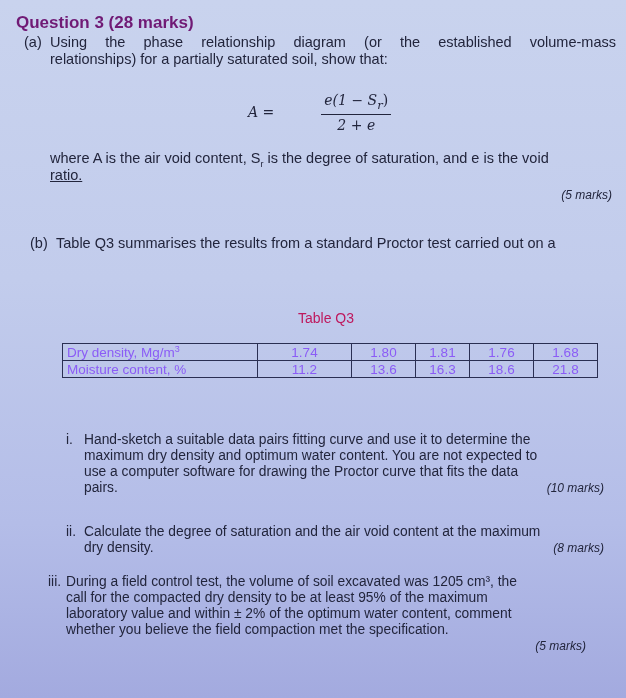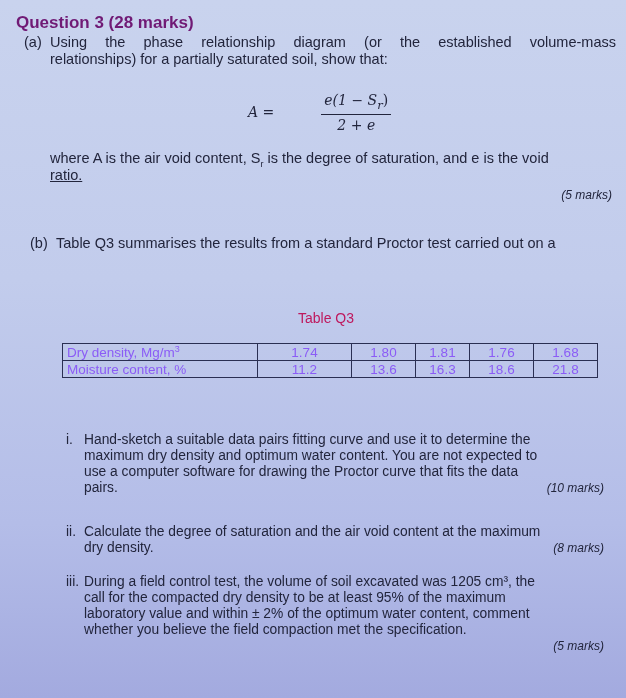--- a/index.html
+++ b/index.html
@@ -95,21 +95,21 @@
     <span class="marks" style="right:4px; top:48px;">(10 marks)</span>
   </div>
 
   <div class="sub" style="left:84px; top:524px; width:524px;">
     <span class="num-lbl">ii.</span>
     <div>Calculate the degree of saturation and the air void content at the maximum</div>
     <div>dry density.</div>
     <span class="marks" style="right:4px; top:16px;margin-left:44px;">(8 marks)</span>
   </div>
 
-  <div class="sub" style="left:84px; top:574px; width:524px;">
+  <div class="sub" style="left:66px; top:574px; width:524px;">
     <span class="num-lbl">iii.</span>
     <div>During a field control test, the volume of soil excavated was 1205 cm³, the</div>
     <div>call for the compacted dry density to be at least 95% of the maximum</div>
     <div>laboratory value and within ± 2% of the optimum water content, comment</div>
     <div>whether you believe the field compaction met the specification.</div>
     <span class="marks" style="right:4px; top:64px;">(5 marks)</span>
   </div>
 
 </div>
 

